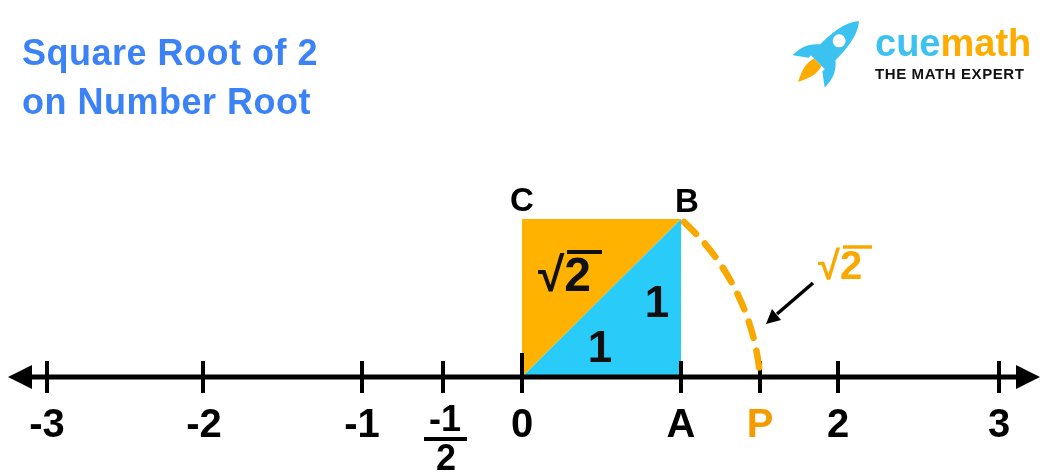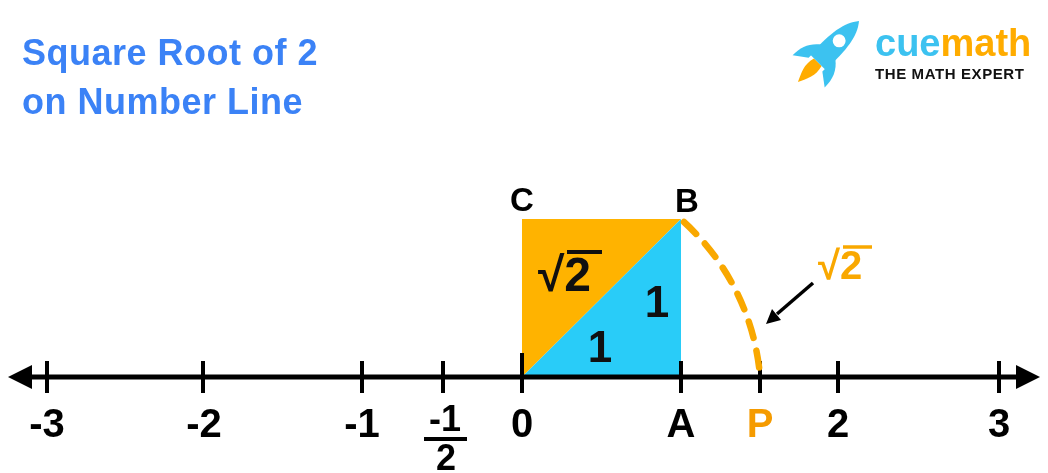--- a/index.html
+++ b/index.html
@@ -21,21 +21,21 @@
   .brand .math{color:#ffac00;}
   .tagline{font-size:15px;font-weight:700;letter-spacing:.6px;color:#111;margin-top:3px;}
   svg text{font-family:"Liberation Sans","DejaVu Sans",sans-serif;}
   .diagram{position:absolute;left:0;top:0;}
 </style>
 </head>
 <body>
 
 <div class="title">
   <div>Square Root of 2</div>
-  <div>on Number Line</div>
+  <div>on Number Root</div>
 </div>
 
 <div class="logo">
   <svg class="logo-rocket" viewBox="0 0 100 100">
     <g transform="translate(47,44) rotate(45) scale(1.08)">
       <path d="M -5,16 C -8,27 -4,33 0,42 C 4,33 8,27 5,16 Z" fill="#FFAC00"></path>
       <path d="M -9,2 C -18,9 -21,17 -21,28 L -9,19 Z" fill="#3CC2F0"></path>
       <path d="M 9,2 C 18,9 21,17 21,28 L 9,19 Z" fill="#3CC2F0"></path>
       <path d="M 0,-38 C 9,-27 11,-12 10,16 L -10,16 C -11,-12 -9,-27 0,-38 Z" fill="#3CC2F0"></path>
       <circle cx="0" cy="-12" r="6" fill="#ffffff"></circle>

